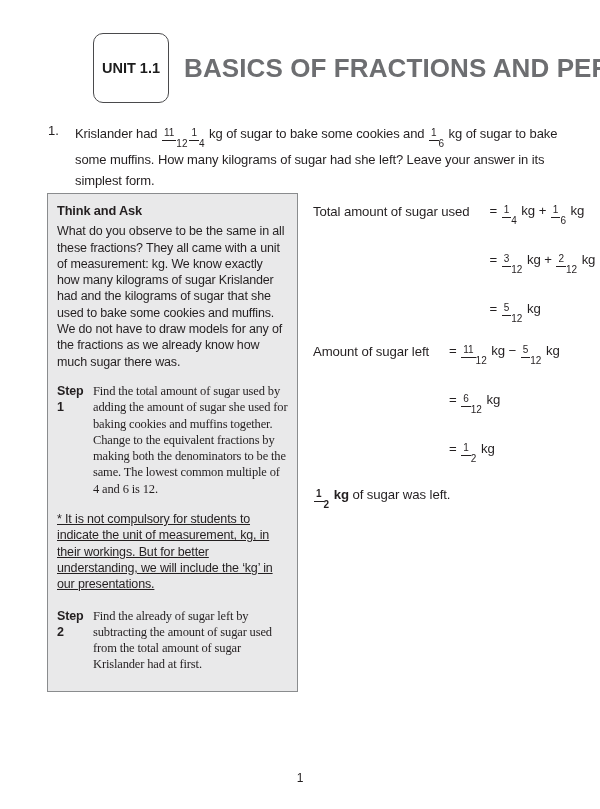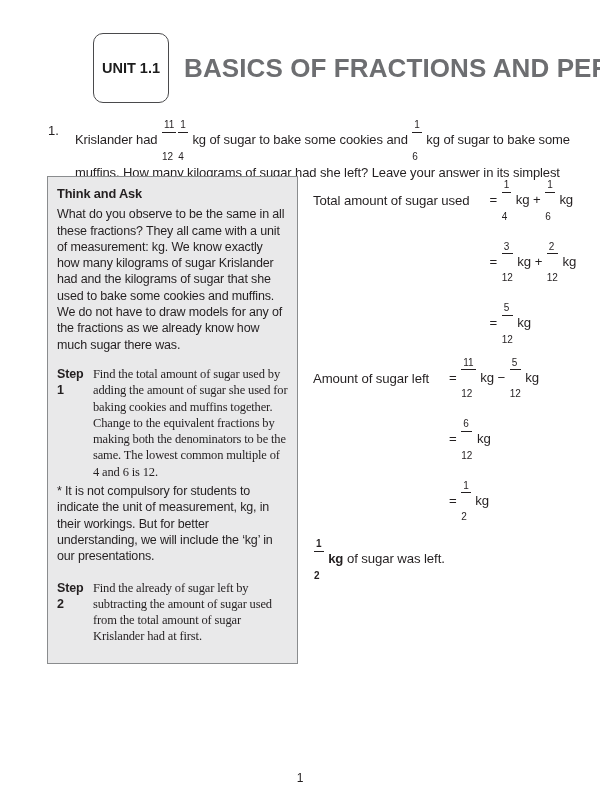--- a/index.html
+++ b/index.html
@@ -38,60 +38,60 @@
   .question {
     position:absolute; left:48px; top:120px; width:530px;
     display:flex;
     font-size:13px; line-height:21px;
   }
   .qnum { width:27px; flex-shrink:0; }
   .qtext { flex:1; }
 
   
   .main {
-    position:absolute; left:47px; top:176px; right:23px;
+    position:absolute; left:47px; top:193px; right:23px;
     display:flex; align-items:flex-start;
   }
 
   
   .think-box {
     width:251px; flex-shrink:0;
     background:#e9e9ea;
     border:1px solid #8a8c8e;
     padding:9px 9px 18px 9px;
     font-size:12.5px; line-height:16.3px;
     letter-spacing:-0.15px;
   }
   .think-title { font-size:12.8px; font-weight:bold; margin-bottom:4px; }
   .think-intro { margin-bottom:13px; }
   .step { display:flex; }
   .step-label { width:36px; flex-shrink:0; font-weight:bold; }
   .step-text { flex:1;font-family:Liberation Serif, serif; }
-  .note { margin-top:3px; margin-bottom:15px; }
+  .note { margin-top:14px; margin-bottom:15px;text-decoration:underline; }
 
   
   .solution {
     flex:1; margin-left:15px; padding-top:4px;
     font-size:13.2px;
   }
   .sol-group {
     display:grid;
     grid-template-columns:max-content auto;
     column-gap:6px; row-gap:4px;
     align-items:center;
     margin-bottom:13px;
     gap:20px;
   }
   .sol-label { grid-column:1; grid-row:1; white-space:nowrap; }
   .sol-eq { grid-column:2; white-space:nowrap; }
   .answer { margin-top:17px; }
 
   
   .frac {
-    display:inline-flex; flex-direction:column; 
+    display:inline-flex; flex-direction:row; align-items:center;
     vertical-align:middle;
     font-size:10px; line-height:1; letter-spacing:0;
     margin:0 1px;
   }
   .frac .num { padding:0 2px 1.5px 2px; border-bottom:1.3px solid currentColor; }
   .frac .den { padding-top:19px; }
   .b { font-weight:bold; }
 
   
   .page-num {

